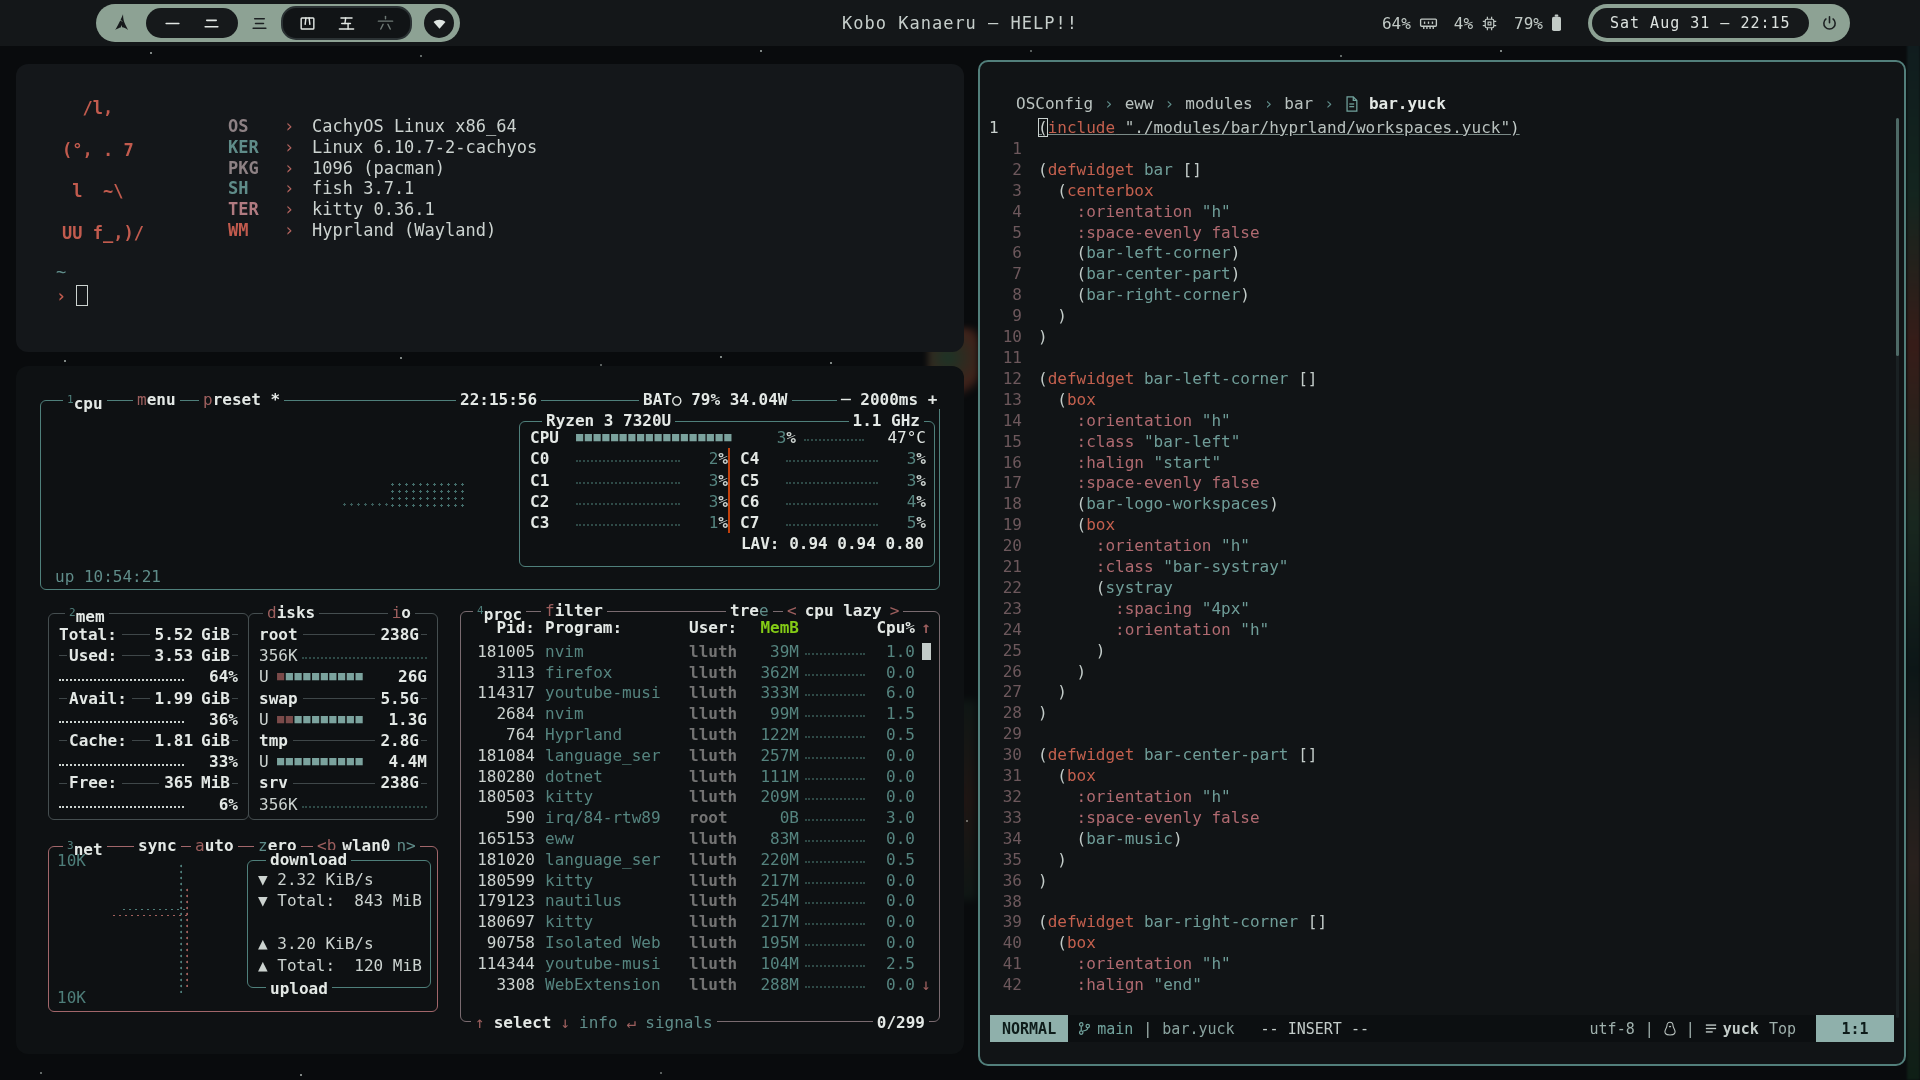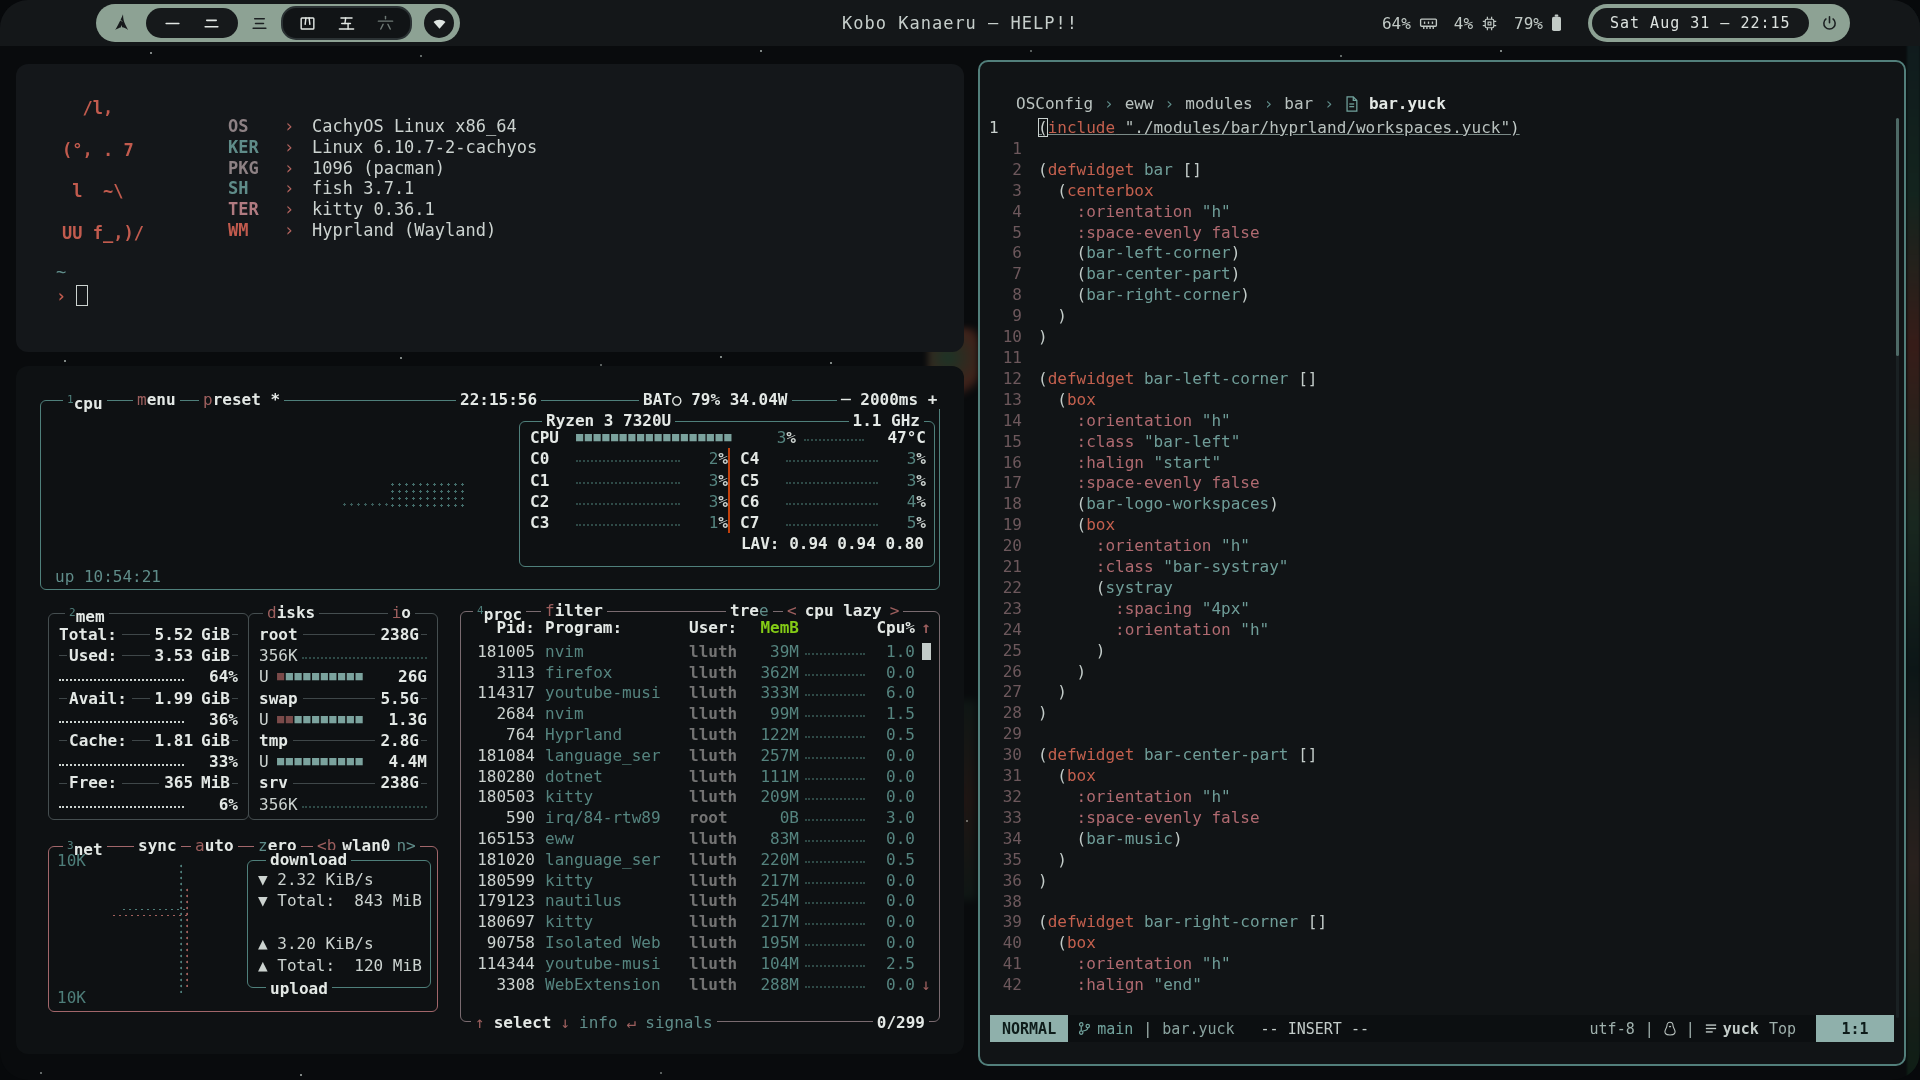--- a/index.html
+++ b/index.html
@@ -1,17 +1,17 @@
 <!DOCTYPE html>
 <html><head>
 <meta charset="utf-8">
 <style>
   html,body{margin:0;padding:0;background:#07090b;}
   .screen{position:relative;width:1920px;height:1080px;overflow:hidden;background:#090b0d;
-    font-family:"DejaVu Sans Mono","Liberation Mono",monospace;color:#ccd3d0;border-radius:28px;}
+    font-family:"DejaVu Sans Mono","Liberation Mono",monospace;color:#ccd3d0;}
   
   .star{position:absolute;width:2px;height:2px;border-radius:50%;background:#cfd8d4;opacity:.8;
     box-shadow:150px 52px #cfd8d4,420px 55px #9fa8a4,760px 50px #cfd8d4,1030px 50px #8f9894,
     1210px 30px #cfd8d4,1340px 55px #9fa8a4,1500px 50px #cfd8d4,1680px 35px #9fa8a4,1770px 105px #cfd8d4,
     64px 360px #cfd8d4,230px 368px #9fa8a4,400px 357px #cfd8d4,600px 364px #8f9894,720px 356px #cfd8d4,
     500px 366px #9fa8a4,830px 362px #cfd8d4,900px 370px #9fa8a4,948px 500px #cfd8d4,952px 640px #8f9894,
     966px 820px #cfd8d4,40px 1072px #9fa8a4,300px 1074px #cfd8d4,660px 1072px #8f9894,
     1860px 120px #cfd8d4,1890px 300px #9fa8a4,1876px 560px #cfd8d4,1882px 760px #9fa8a4,1900px 950px #cfd8d4;}
   .art-right{position:absolute;right:0;top:0;width:13px;height:1080px;opacity:.55;filter:blur(1px);
     background:linear-gradient(180deg,#14262c,#1d3b2e 18%,#5d2b22 32%,#27402f 48%,#102020 62%,#44332c 80%,#13301f);}
@@ -75,21 +75,21 @@
   .cpu-box{left:24px;top:34px;width:898px;height:188px;border-color:#4f807b;}
   .cpu-sub{position:absolute;left:478px;top:20px;width:414px;height:144px;border:1.5px solid #4f807b;border-radius:6px;}
   .sub-rows{position:absolute;left:10px;right:8px;top:5px;line-height:21.3px;}
   .r{display:flex;align-items:center;}
   .cpu-name{width:46px;font-weight:bold;color:#e3e8e5;}
   .cpu-bar{width:178px;font-size:12px;letter-spacing:1.5px;color:#7ba39e;overflow:hidden;white-space:nowrap;}
   .cpu-pct{width:42px;text-align:right;}
   .pct-v{color:#55847f;}
   .pct-s{color:#ccd3d0;font-weight:bold;}
   .cpu-mini{flex:1;margin:0 8px;}
-  .cpu-temp{width:54px;text-align:right;font-weight:bold;color:#e3e8e5;}
+  .cpu-temp{width:54px;text-align:right;font-weight:normal;color:#e3e8e5;}
   .half{display:flex;width:50%;align-items:center;}
   .half.rgt{border-left:2px solid #c2410c;padding-left:10px;box-sizing:border-box;}
   .core-n{width:38px;font-weight:bold;color:#e3e8e5;}
   .core-d{flex:1;margin:0 8px;}
   .core-p{width:40px;text-align:right;}
   .lav{text-align:right;color:#e3e8e5;font-weight:bold;padding-right:2px;}
   .uptime{position:absolute;left:14px;bottom:3px;color:#5f8c89;}
   .cpu-dotgraph{position:absolute;left:348px;top:80px;width:78px;height:30px;opacity:.85;
     background-image:radial-gradient(#4e7e7a 1px,transparent 1.4px);background-size:7px 7px;}
   .cpu-dotgraph2{position:absolute;left:300px;top:100px;width:50px;height:9px;opacity:.7;

